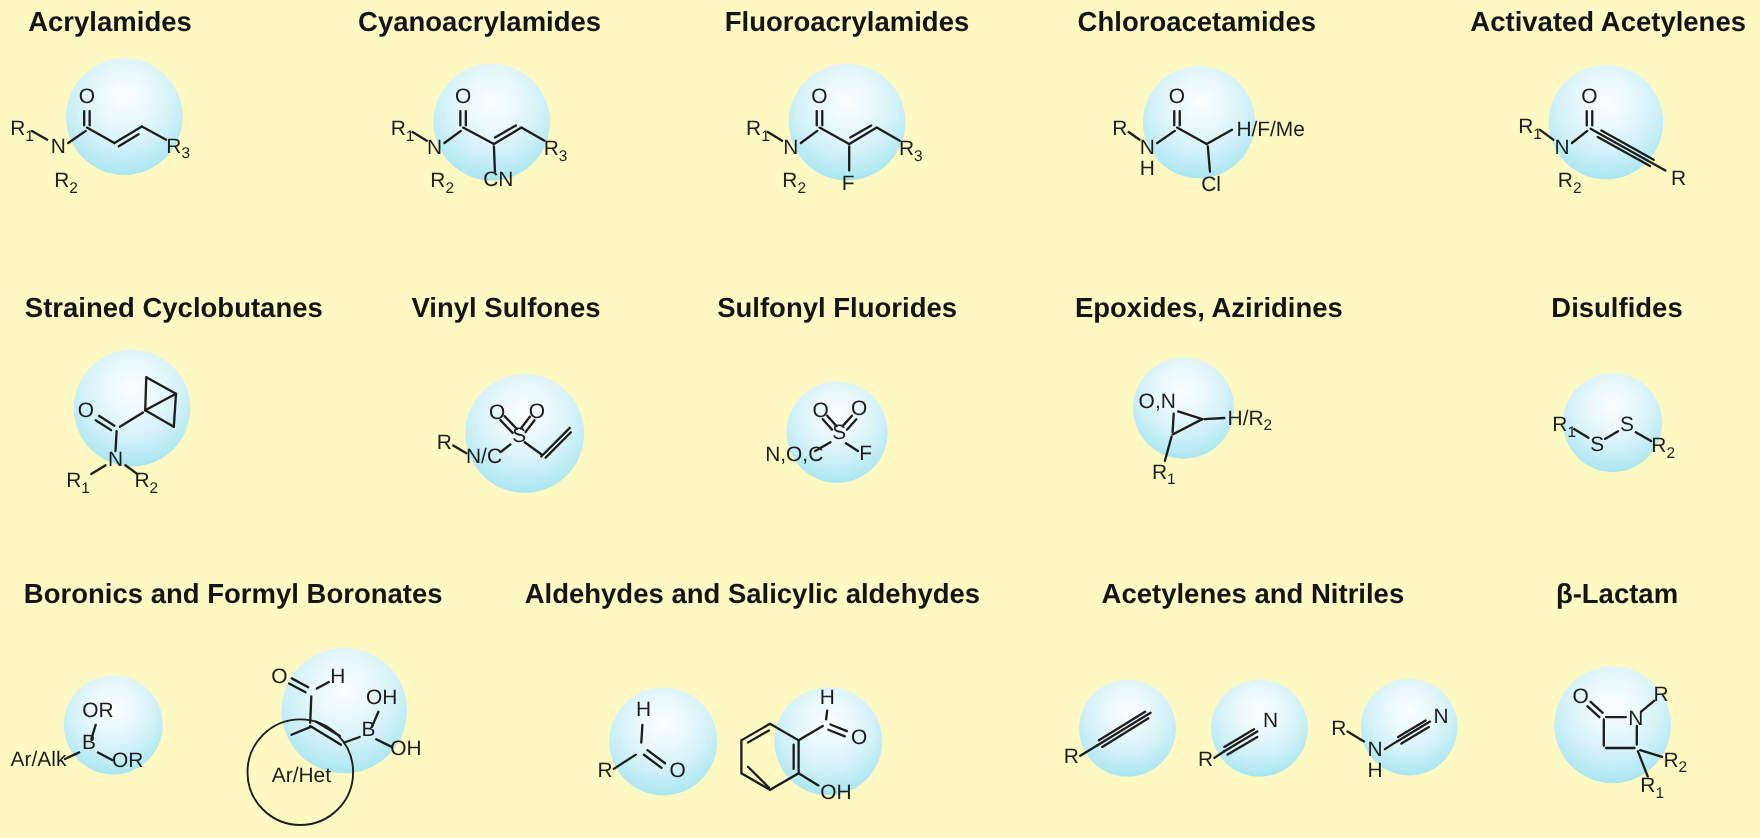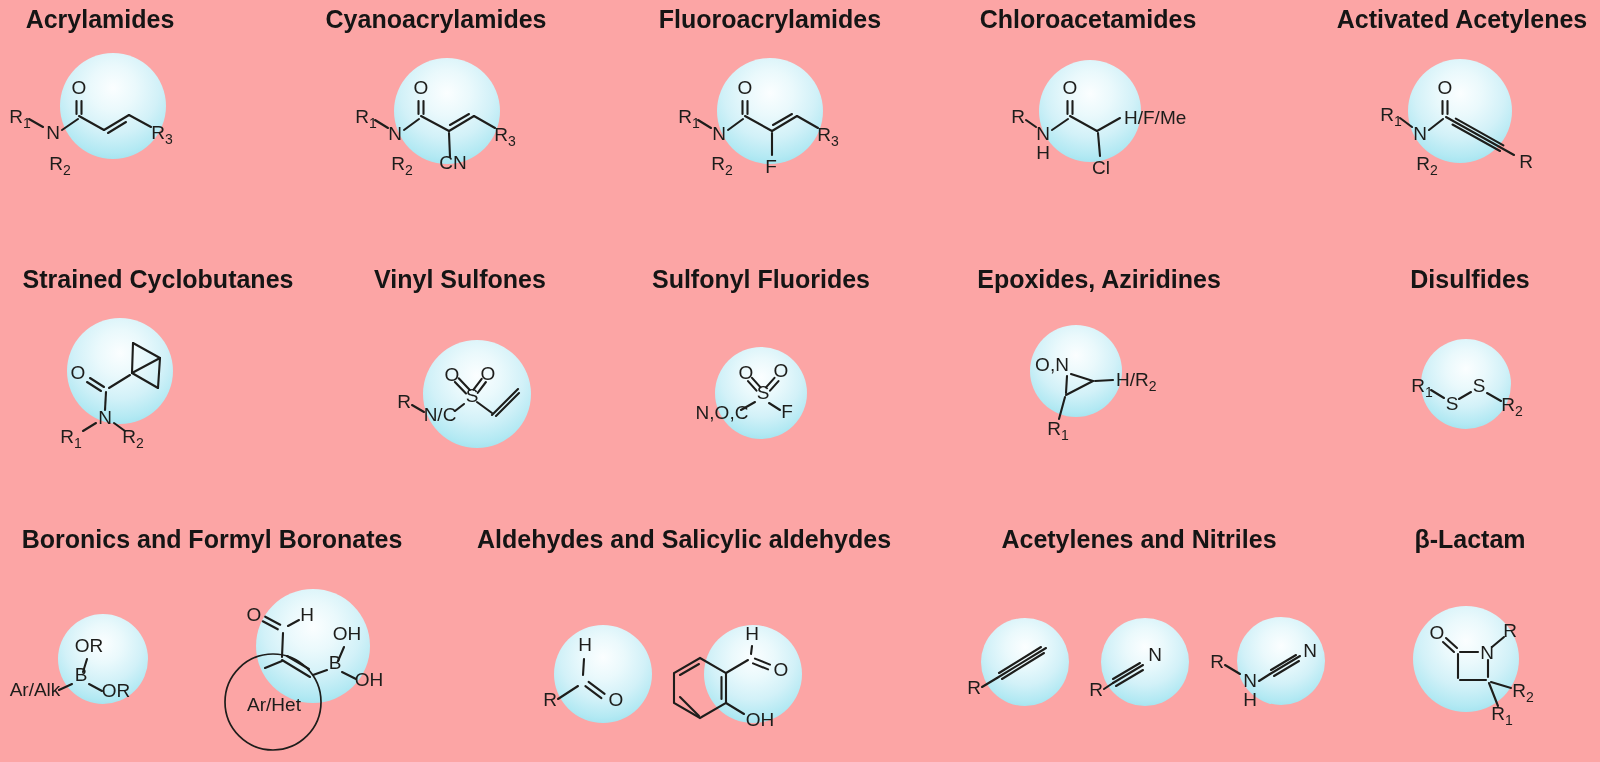--- a/index.html
+++ b/index.html
@@ -1,16 +1,16 @@
 <!DOCTYPE html>
 <html><head>
 <meta charset="utf-8">
 <style>
   html,body{margin:0;padding:0;background:#ffffff;}
-  .figure-wrap{width:1600px;height:762px;background:#fca5a5;position:relative;font-family:"Liberation Sans",sans-serif;}
+  .figure-wrap{width:1600px;height:762px;background:#fef9c3;position:relative;font-family:"Liberation Sans",sans-serif;}
   svg{display:block;}
   .title{font-family:"Liberation Sans",sans-serif;font-weight:bold;font-size:25px;fill:#151515;text-anchor:middle;}
   .atom{font-family:"Liberation Sans",sans-serif;font-size:19px;fill:#1d1d1b;}
   .mid{text-anchor:middle;}
   .sub{font-size:14px;}
   .bond{stroke:#1d1d1b;stroke-width:2.1;stroke-linecap:round;fill:none;}
   .ringline{stroke:#1d1d1b;stroke-width:1.7;fill:none;}
   .sphere{fill:url(#sph);}
 </style>
 </head>

